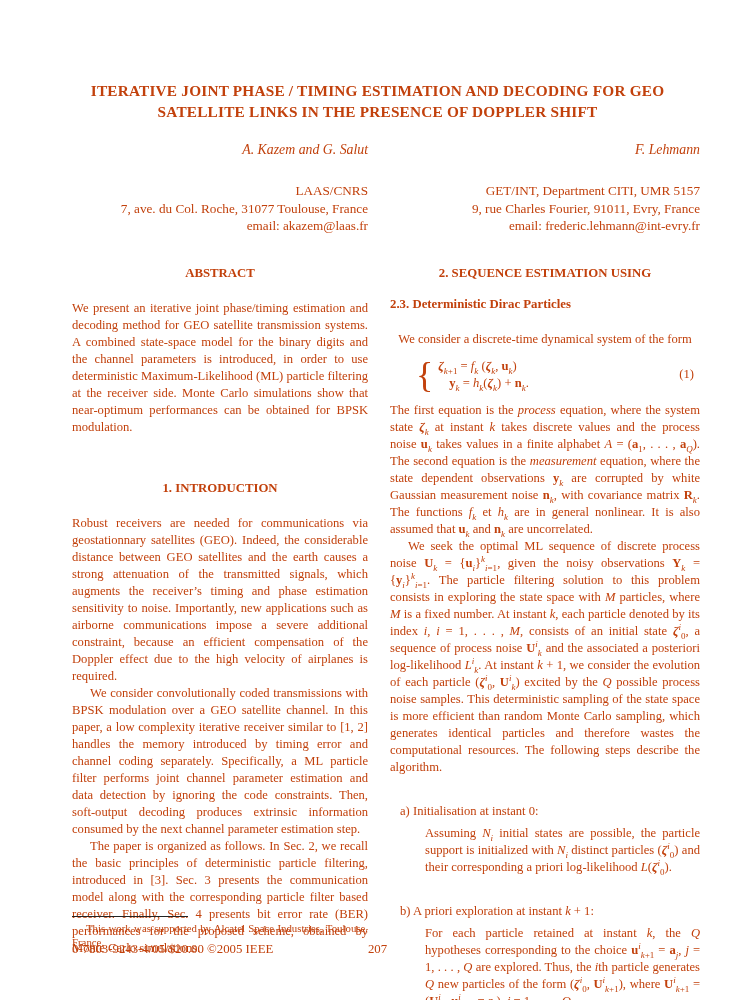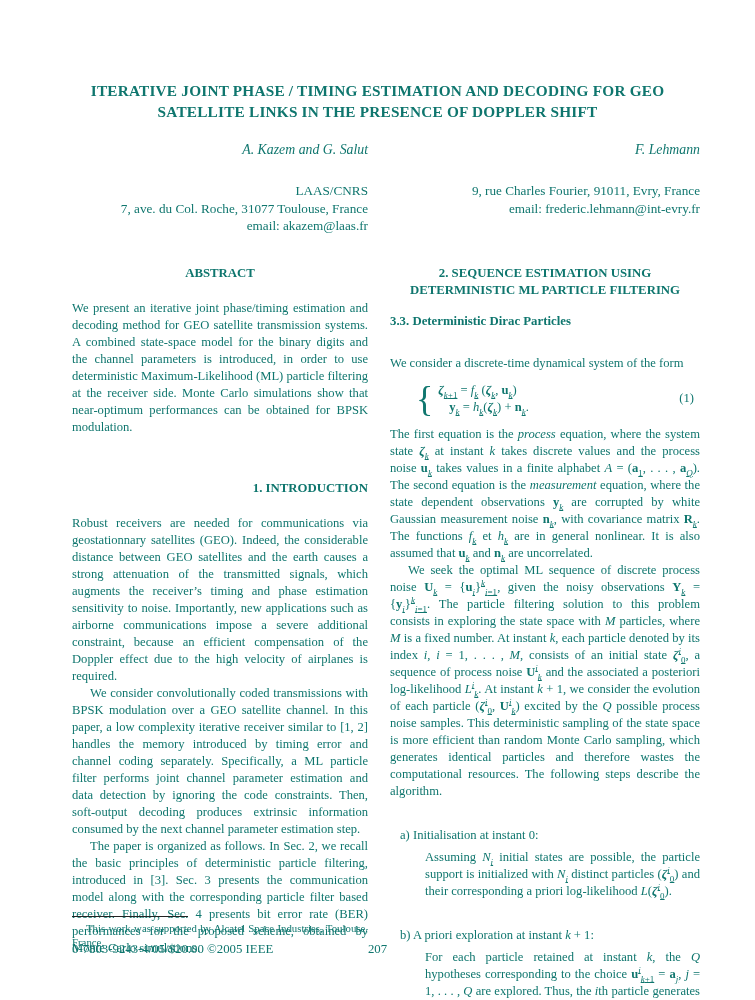--- a/index.html
+++ b/index.html
@@ -1,18 +1,18 @@
 <!DOCTYPE html>
 <html lang="en"><head>
 <meta charset="utf-8">
 <style>
   html,body{margin:0;padding:0;background:#ffffff;}
   .page{
     position:relative;width:755px;height:1000px;background:#ffffff;
-    font-family:"Liberation Serif","DejaVu Serif",serif;color:#0f766e;
+    font-family:"Liberation Serif","DejaVu Serif",serif;color:#c2410c;
     overflow:hidden;
   }
   
   .title-block{
     padding-top:80px;text-align:center;font-weight:bold;
     font-size:15.3px;line-height:21px;letter-spacing:.2px;
   }
   
   .authors-row{
     display:grid;grid-template-columns:296px 310px;column-gap:22px;
@@ -22,36 +22,36 @@
   .author-names{font-style:italic;font-size:13.8px;line-height:17px;}
   .author-affil{margin-top:24px;font-size:13.2px;line-height:17.5px;}
   
   .columns{
     display:grid;grid-template-columns:296px 310px;column-gap:22px;
     padding-left:72px;align-items:start;
   }
   .col{font-size:12.6px;line-height:17px;text-align:justify;}
   .h-center{font-weight:bold;font-size:12.8px;text-align:center;line-height:17px;margin:0;}
   .h-abstract{margin-top:30px;}
-  .h-intro{margin-top:44px;text-align:right;}
+  .h-intro{margin-top:44px;}
   .h-sec2{margin-top:30px;}
   .h-sub{font-weight:bold;font-size:12.8px;text-align:left;margin:14px 0 0 0;}
   p{margin:0;}
   .p-top18{margin-top:18px;}
   .p-indent{text-indent:18px;}
   .p-noindent{text-indent:0;}
-  .lead-line{text-align:left;margin-top:25px;}
+  .lead-line{text-align:center;margin-top:18px;}
   
   .equation{display:flex;align-items:center;margin:9px 0 9px 26px;}
   .brace{font-size:36px;font-weight:400;line-height:36px;margin-right:5px;}
   .eq-lines{display:flex;flex-direction:column;}
   .eq-line{line-height:17px;white-space:nowrap;}
   .eq-line2{padding-left:11px;}
   .eq-number{margin-left:auto;padding-right:6px;}
-  sub,sup{font-size:9px;line-height:0;text-decoration:underline;}
+  sub,sup{font-size:9px;line-height:0;}
   
   .item{margin-top:27px;padding-left:10px;text-align:left;}
   .item-body{margin-left:25px;margin-top:5px;text-align:justify;}
   
   .footnote{position:absolute;left:72px;top:916px;width:296px;font-size:10.8px;line-height:13.5px;}
   .footnote-rule{width:116px;border-top:1px solid #222;margin-bottom:5px;}
   .footnote-text{text-indent:14px;text-align:justify;margin:0;}
   
   .footer-copyright{position:absolute;left:72px;top:942px;font-size:12.8px;text-align:center;}
   .footer-page{position:absolute;left:0;top:942px;width:755px;text-align:center;font-size:12.8px;}
@@ -71,20 +71,21 @@
       <div class="author-names">A. Kazem and G. Salut</div>
       <div class="author-affil">
         <div>LAAS/CNRS</div>
         <div>7, ave. du Col. Roche, 31077 Toulouse, France</div>
         <div>email: akazem@laas.fr</div>
       </div>
     </div>
     <div class="author">
       <div class="author-names">F. Lehmann</div>
       <div class="author-affil">
+        <div>GET/INT, Department CITI, UMR 5157</div>
         <div>9, rue Charles Fourier, 91011, Evry, France</div>
         <div>email: frederic.lehmann@int-evry.fr</div>
       </div>
     </div>
   </div>
 
   <div class="columns">
 
     <div class="col">
       <h3 class="h-center h-abstract">ABSTRACT</h3>
@@ -92,23 +93,22 @@
 
       <h3 class="h-center h-intro">1.  INTRODUCTION</h3>
       <p class="p-top18">Robust receivers are needed for communications via geostationnary satellites (GEO). Indeed, the considerable distance between GEO satellites and the earth causes a strong attenuation of the transmitted signals, which augments the receiver’s timing and phase estimation sensitivity to noise. Importantly, new applications such as airborne communications impose a severe additional constraint, because an efficient compensation of the Doppler effect due to the high velocity of airplanes is required.</p>
       <p class="p-indent">We consider convolutionally coded transmissions with BPSK modulation over a GEO satellite channel. In this paper, a low complexity iterative receiver similar to [1, 2] handles the memory introduced by timing error and channel coding separately. Specifically, a ML particle filter performs joint channel parameter estimation and data detection by ignoring the code constraints. Then, soft-output decoding produces extrinsic information consumed by the next channel parameter estimation step.</p>
       <p class="p-indent">The paper is organized as follows. In Sec. 2, we recall the basic principles of deterministic particle filtering, introduced in [3]. Sec. 3 presents the communication model along with the corresponding particle filter based receiver. Finally, Sec. 4 presents bit error rate (BER) performances for the proposed scheme, obtained by Monte Carlo simulations.</p>
     </div>
 
     <div class="col">
       <h3 class="h-center h-sec2">
         <span style="display:block">2.  SEQUENCE ESTIMATION USING</span>
-        <span style="display:block">DETERMINISTIC ML PARTICLE FILTERING</span>
       </h3>
-      <h4 class="h-sub">3.3.  Deterministic Dirac Particles</h4>
+      <h4 class="h-sub">2.3.  Deterministic Dirac Particles</h4>
       <p class="lead-line">We consider a discrete-time dynamical system of the form</p>
 
       <div class="equation">
         <span class="brace">{</span>
         <span class="eq-lines">
           <span class="eq-line"><b><i>ζ</i></b><sub><i>k</i>+1</sub> = <i>f</i><sub><i>k</i></sub> (<b><i>ζ</i></b><sub><i>k</i></sub>, <b>u</b><sub><i>k</i></sub>)</span>
           <span class="eq-line eq-line2"><b>y</b><sub><i>k</i></sub> = <i>h</i><sub><i>k</i></sub>(<b><i>ζ</i></b><sub><i>k</i></sub>) + <b>n</b><sub><i>k</i></sub>.</span>
         </span>
         <span class="eq-number">(1)</span>
       </div>

